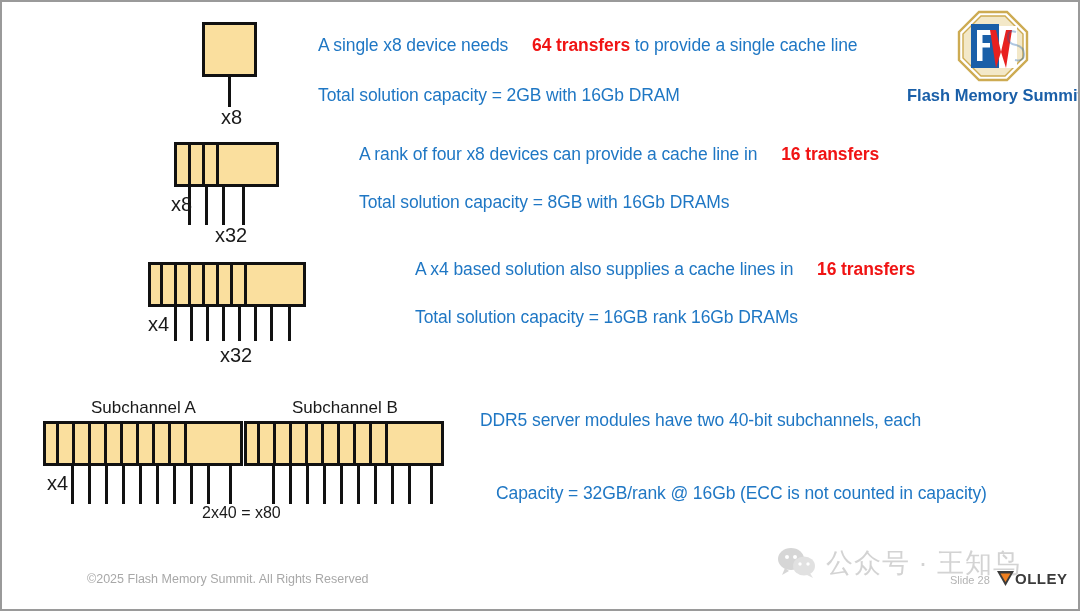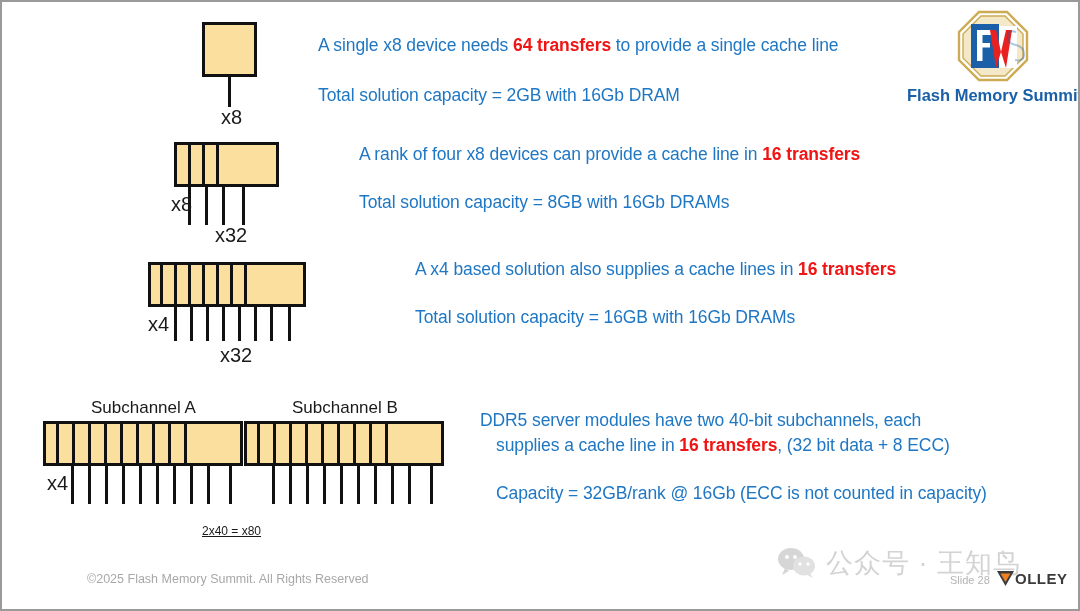--- a/index.html
+++ b/index.html
@@ -25,20 +25,21 @@
     position: absolute;
     color: #1f77c4;
     font-size: 17.5px;
     font-family: "Liberation Sans", sans-serif;
     white-space: nowrap;
     letter-spacing: -0.1px;
   }
   .btext .red {
     color: #f01414;
     font-weight: bold;
+    margin-left: 19px;
   }
   .lbl {
     position: absolute;
     color: #1a1a1a;
     font-size: 20px;
     font-family: "Liberation Sans", sans-serif;
     white-space: nowrap;
   }
   .sublbl {
     position: absolute;
@@ -194,21 +195,21 @@
   <div class="vline" style="left:236px; top:305px; height:34px;"></div>
   <div class="vline" style="left:252px; top:305px; height:34px;"></div>
   <div class="vline" style="left:268px; top:305px; height:34px;"></div>
   <div class="vline" style="left:286px; top:305px; height:34px;"></div>
   <div class="lbl" style="left:146px; top:311px;">x4</div>
   <div class="lbl" style="left:218px; top:342px;">x32</div>
 
   <div class="btext" style="left:413px; top:257px;">
     <span>A x4 based solution also supplies a cache lines in </span><span class="red">16 transfers</span><span></span>
   </div>
-  <div class="btext" style="left:413px; top:305px;">Total solution capacity = 16GB with 16Gb DRAMs</div>
+  <div class="btext" style="left:413px; top:305px;">Total solution capacity = 16GB rank 16Gb DRAMs</div>
 
   <div class="sublbl" style="left:89px; top:396px;">Subchannel A</div>
   <div class="sublbl" style="left:290px; top:396px;">Subchannel B</div>
 
   <div class="chipbox" style="left:41px; top:419px; width:200px; height:45px;">
     <div class="cell" style="width:13px;"></div>
     <div class="cell" style="width:16px;"></div>
     <div class="cell" style="width:16px;"></div>
     <div class="cell" style="width:16px;"></div>
     <div class="cell" style="width:16px;"></div>
@@ -246,26 +247,23 @@
   <div class="vline" style="left:287px; top:464px; height:38px;"></div>
   <div class="vline" style="left:304px; top:464px; height:38px;"></div>
   <div class="vline" style="left:321px; top:464px; height:38px;"></div>
   <div class="vline" style="left:338px; top:464px; height:38px;"></div>
   <div class="vline" style="left:355px; top:464px; height:38px;"></div>
   <div class="vline" style="left:372px; top:464px; height:38px;"></div>
   <div class="vline" style="left:389px; top:464px; height:38px;"></div>
   <div class="vline" style="left:406px; top:464px; height:38px;"></div>
   <div class="vline" style="left:428px; top:464px; height:38px;"></div>
 
-  <div class="lbl" style="left:200px; top:522px; font-size:12px;text-decoration:underline;">2x40 = x80</div>
+  <div class="lbl" style="left:200px; top:502px; font-size:16px;">2x40 = x80</div>
 
   <div class="btext" style="left:478px; top:408px;">DDR5 server modules have two 40-bit subchannels, each</div>
-  <div class="btext" style="left:494px; top:433px;">
-    <span>supplies a cache line in </span><span class="red">16 transfers</span><span>, (32 bit data + 8 ECC)</span>
-  </div>
   <div class="btext" style="left:494px; top:481px;">Capacity = 32GB/rank @ 16Gb (ECC is not counted in capacity)</div>
 
   <div id="fms-logo">
     <svg width="172" height="76" viewBox="0 0 172 76">
       <g transform="translate(52,2)">
 
         <polygon points="20,0 48,0 68,20 68,48 48,68 20,68 0,48 0,20" fill="none" stroke="#cdab52" stroke-width="2.4"></polygon>
         <polygon points="22,4 46,4 64,22 64,46 46,64 22,64 4,46 4,22" fill="#f3e8c8" stroke="#cdab52" stroke-width="1.4"></polygon>
 
         <rect x="12" y="12" width="28" height="44" fill="#1a5fa8"></rect>

